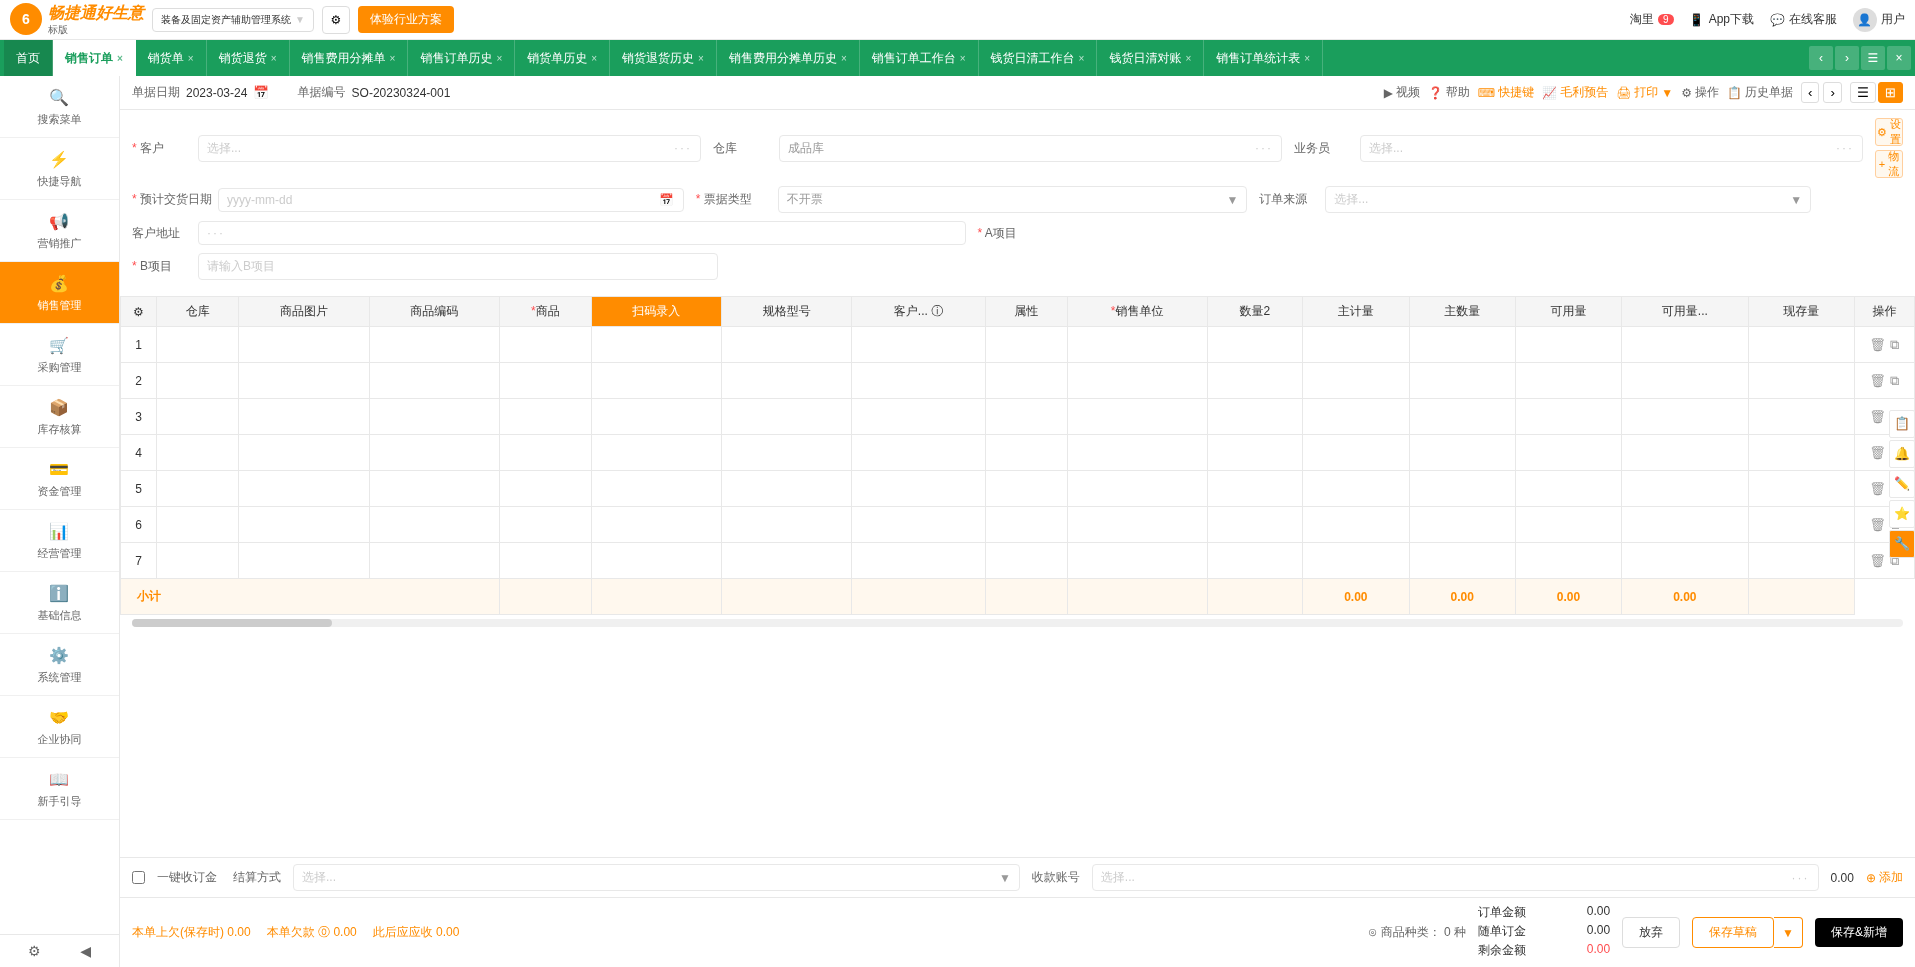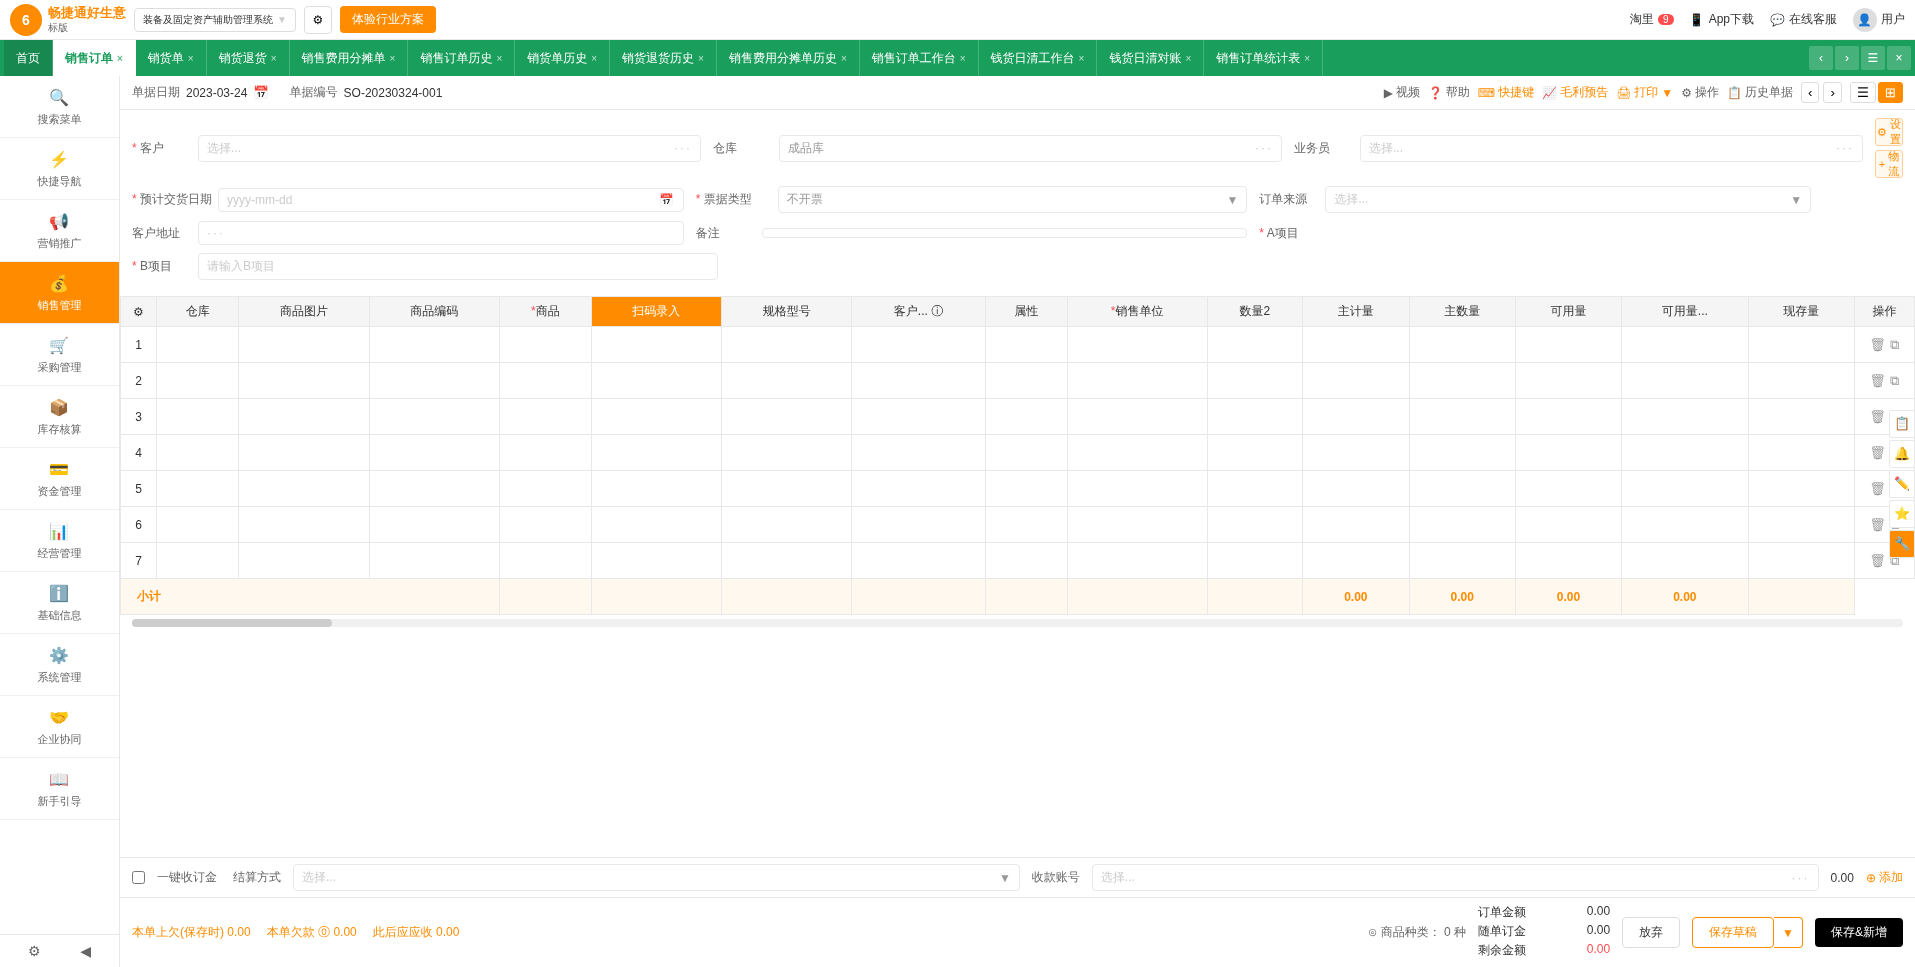--- a/index.html
+++ b/index.html
@@ -202,21 +202,21 @@
       padding: 0;
       flex-shrink: 0;
     }
 
     
     .form-toolbar {
       display: flex;
       align-items: center;
       padding: 6px 12px;
       border-bottom: 1px solid #e8e8e8;
-      gap: 4px;
+      gap: 12px;
     }
     .form-field-inline {
       display: flex;
       align-items: center;
       gap: 6px;
       font-size: 12px;
     }
     .field-label { color: #666; }
     .field-value { color: #333; font-weight: 500; }
     .toolbar-actions {
@@ -460,21 +460,21 @@
     }
   </style>
 </head>
 <body>
 
 <div style="display:flex; flex-direction:column; height:100vh;">
   <div class="top-bar">
     <div class="logo-area">
       <div class="logo-icon">6</div>
       <div class="logo-text">
-        <div style="font-size:13px;font-weight:bold;color:#ff8c00;">畅捷通好生意</div>
+        <div style="font-size:16px;font-weight:bold;color:#ff8c00;font-style:italic;">畅捷通好生意</div>
         <div style="font-size:10px;color:#666;">标版</div>
       </div>
     </div>
     <div class="system-selector">
       <span>装备及固定资产辅助管理系统</span>
       <span style="color:#ccc;">▼</span>
     </div>
     <div class="settings-icon-btn">⚙</div>
     <button class="industry-btn">体验行业方案</button>
     <div class="top-right">
@@ -729,24 +729,20 @@
             </div>
             <div style="width:80px;"></div>
           </div>
 
           <div class="form-row">
             <div class="form-field" style="flex:1.5;">
               <label><span>客户地址</span></label>
               <div class="field-input" style="flex:1;">
                 <span class="dots">···</span>
               </div>
-            </div>
-            <div class="form-field" style="flex:1.5;">
-              <label><span>备注</span></label>
-              <div class="field-input" style="flex:1;"></div>
             </div>
             <div class="form-field" style="flex:1.5;gap:18px;">
               <label><span style="color:#ff4d4f;">*</span> <span>A项目</span></label>
             </div>
             <div style="width:80px;"></div>
           </div>
 
           <div class="form-row">
             <div class="form-field" style="flex:1.5;">
               <label><span style="color:#ff4d4f;">*</span> <span>B项目</span></label>

